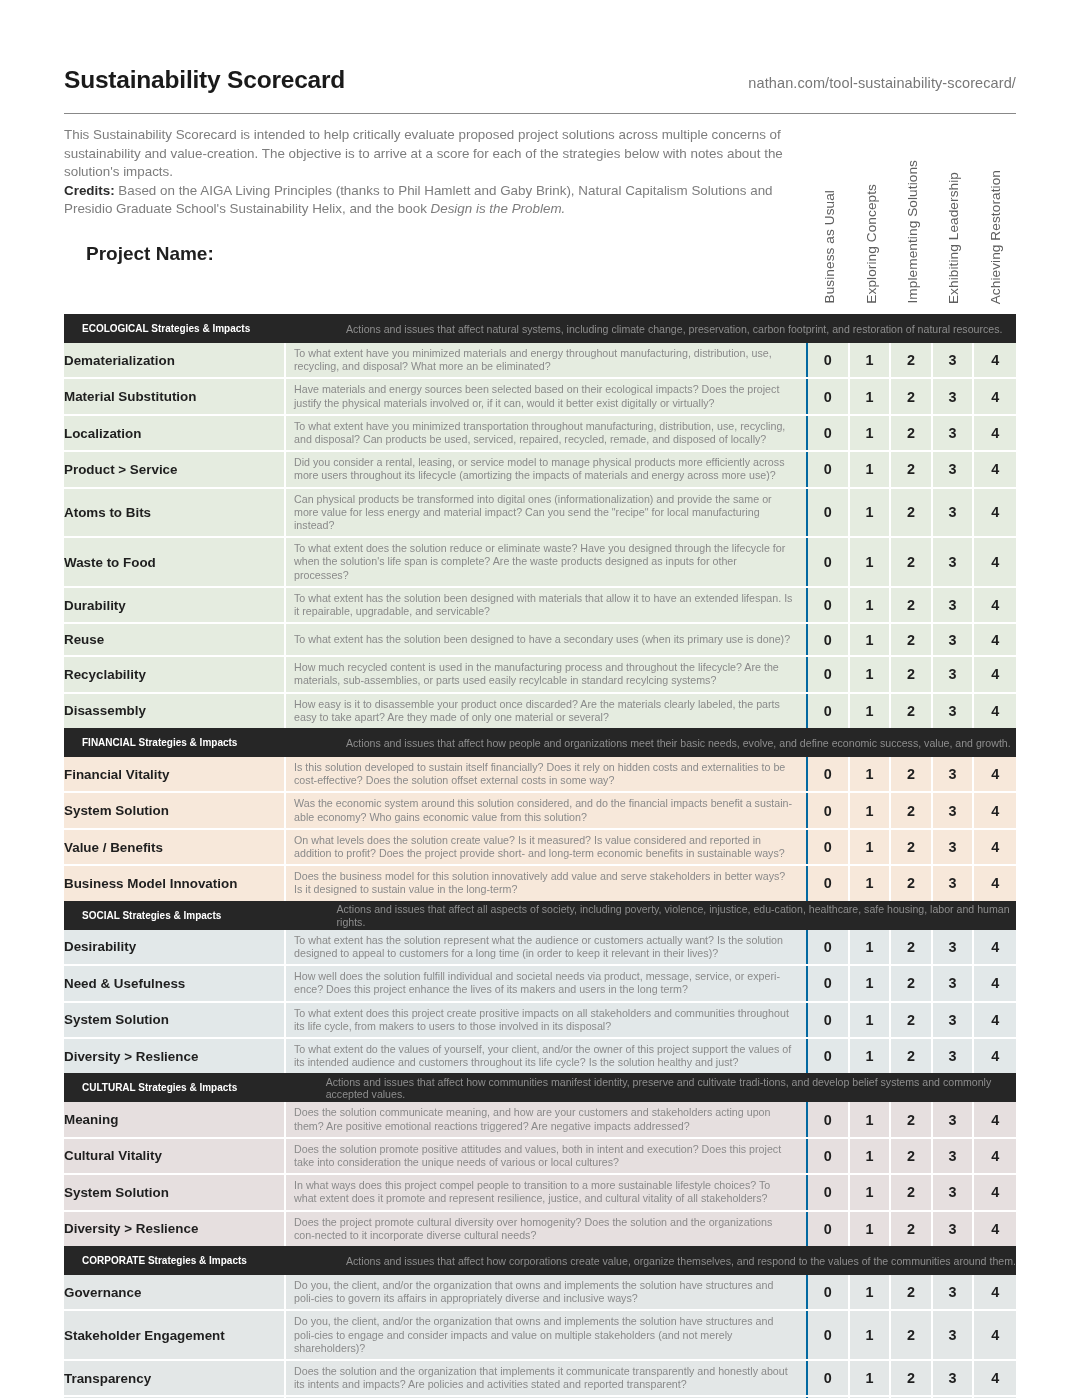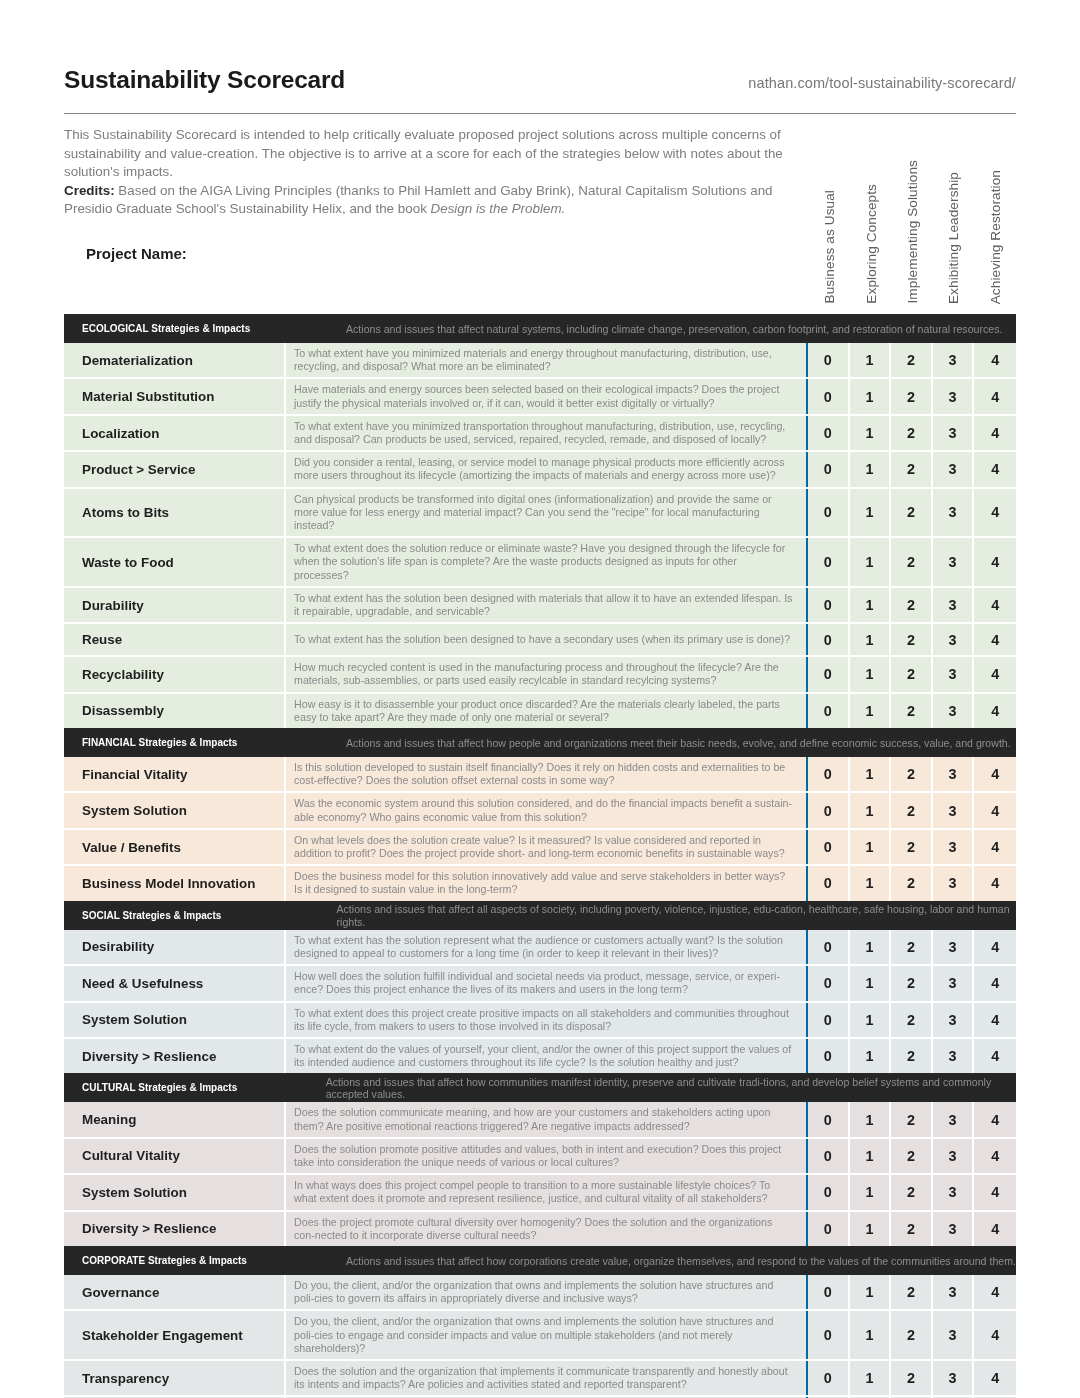--- a/index.html
+++ b/index.html
@@ -57,21 +57,21 @@
     line-height: 18.6px;
     color: #7d7d7d;
   }
   .intro-text p { margin: 0; }
   .intro-text b { color: #2c2c2c; font-weight: bold; }
   .intro-text i { font-style: italic; }
 
   .project-name {
     margin-top: 26px;
     margin-left: 22px;
-    font-size: 15px;
+    font-size: 19px;
     font-weight: bold;
     color: #1f1f1f;
   }
 
   .vheaders {
     width: 208px;
     height: 176px;
     display: flex;
     align-items: flex-end;
     justify-content: flex-start;
@@ -128,21 +128,20 @@
     align-items: stretch;
     border-bottom: 2px solid #ffffff;
     min-height: 33px;
   }
   .row:last-child { border-bottom: none; }
 
   .cell-principle {
     width: 222px;
     display: flex;
     align-items: center;
-    padding-left: 18px;
     font-size: 13.4px;
     font-weight: bold;
     color: #1f1f1f;
     border-right: 2px solid #ffffff;
   }
 
   .cell-question {
     width: 522px;
     display: flex;
     align-items: center;

